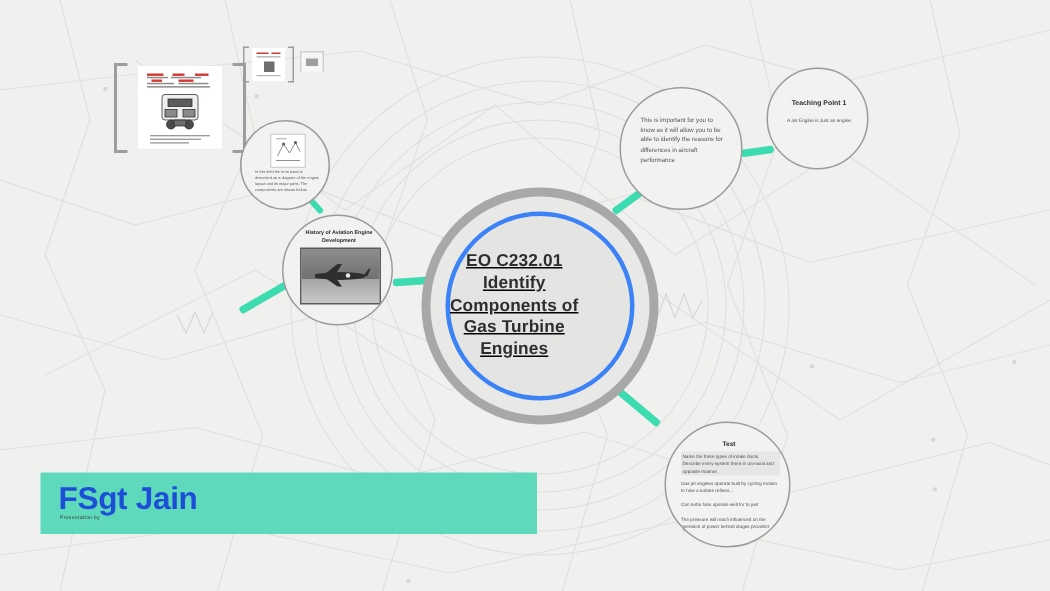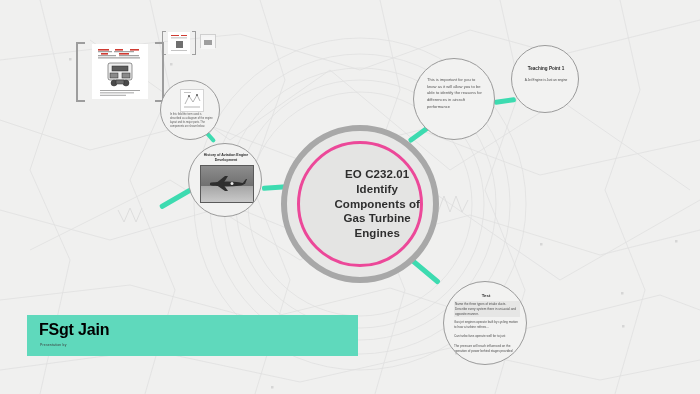--- a/index.html
+++ b/index.html
@@ -41,26 +41,27 @@
     box-sizing: border-box;
     display: flex;
     align-items: center;
     justify-content: center;
   }
   .center-inner {
     width: 126px;
     height: 126px;
     border-radius: 50%;
     background: #e4e4e3;
-    border: 3px solid #ec4899;
+    border: 3px solid #3b82f6;
     box-sizing: border-box;
     display: flex;
     align-items: center;
-    justify-content: flex-end;
+    justify-content: flex-start;
     text-align: center;
+    text-decoration: underline;
   }
   .center-text {
     font-size: 11.5px;
     font-weight: bold;
     color: #2e2e2e;
     line-height: 1.28;
     letter-spacing: 0.1px;
     white-space: pre-line;
   }
   
@@ -251,23 +252,23 @@
     left: 27px;
     top: 315px;
     width: 331px;
     height: 41px;
     background: #5fd9bc;
   }
   #banner .banner-title {
     position: absolute;
     left: 12px;
     top: 6px;
-    font-size: 16px;
+    font-size: 21px;
     font-weight: bold;
-    color: #000000;
+    color: #1d4ed8;
     letter-spacing: -0.2px;
     font-family: "Liberation Sans", sans-serif;
   }
   #banner .banner-sub {
     position: absolute;
     left: 13px;
     top: 28px;
     font-size: 3.4px;
     color: #3a3a3a;
     letter-spacing: 0.2px;

